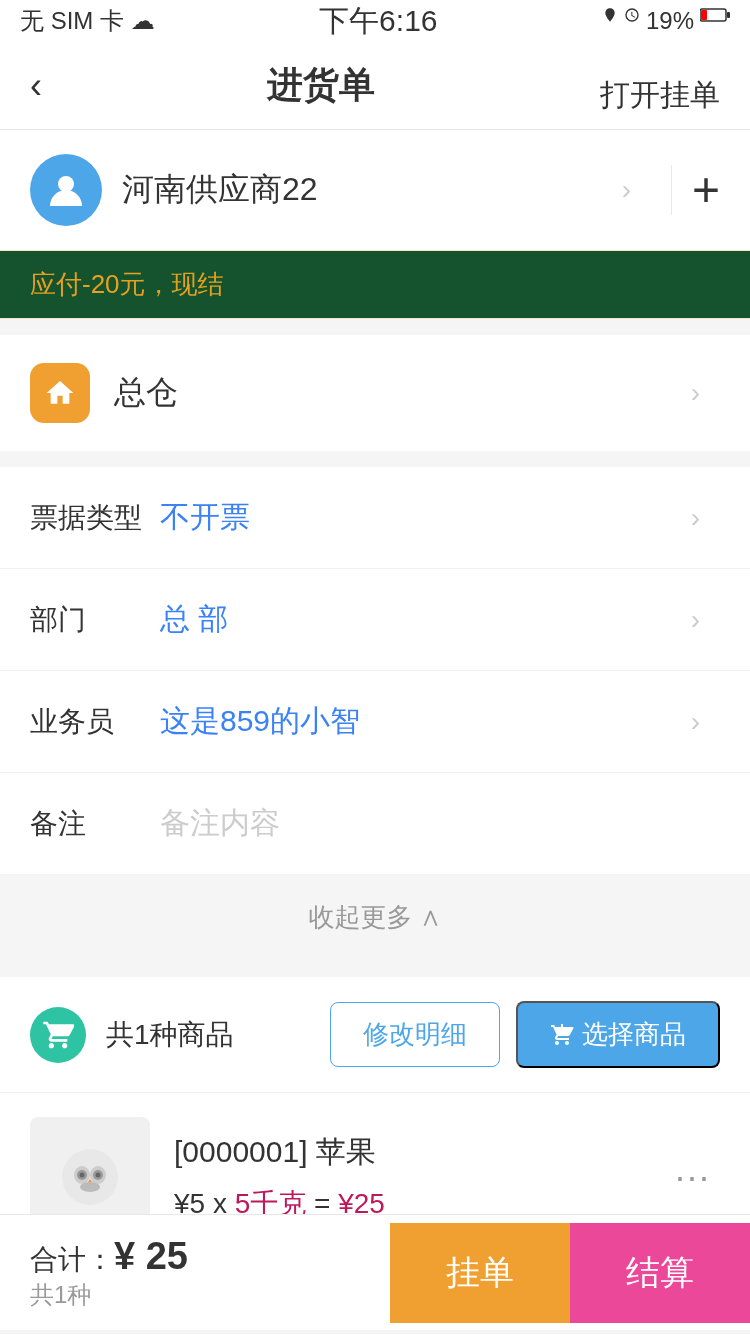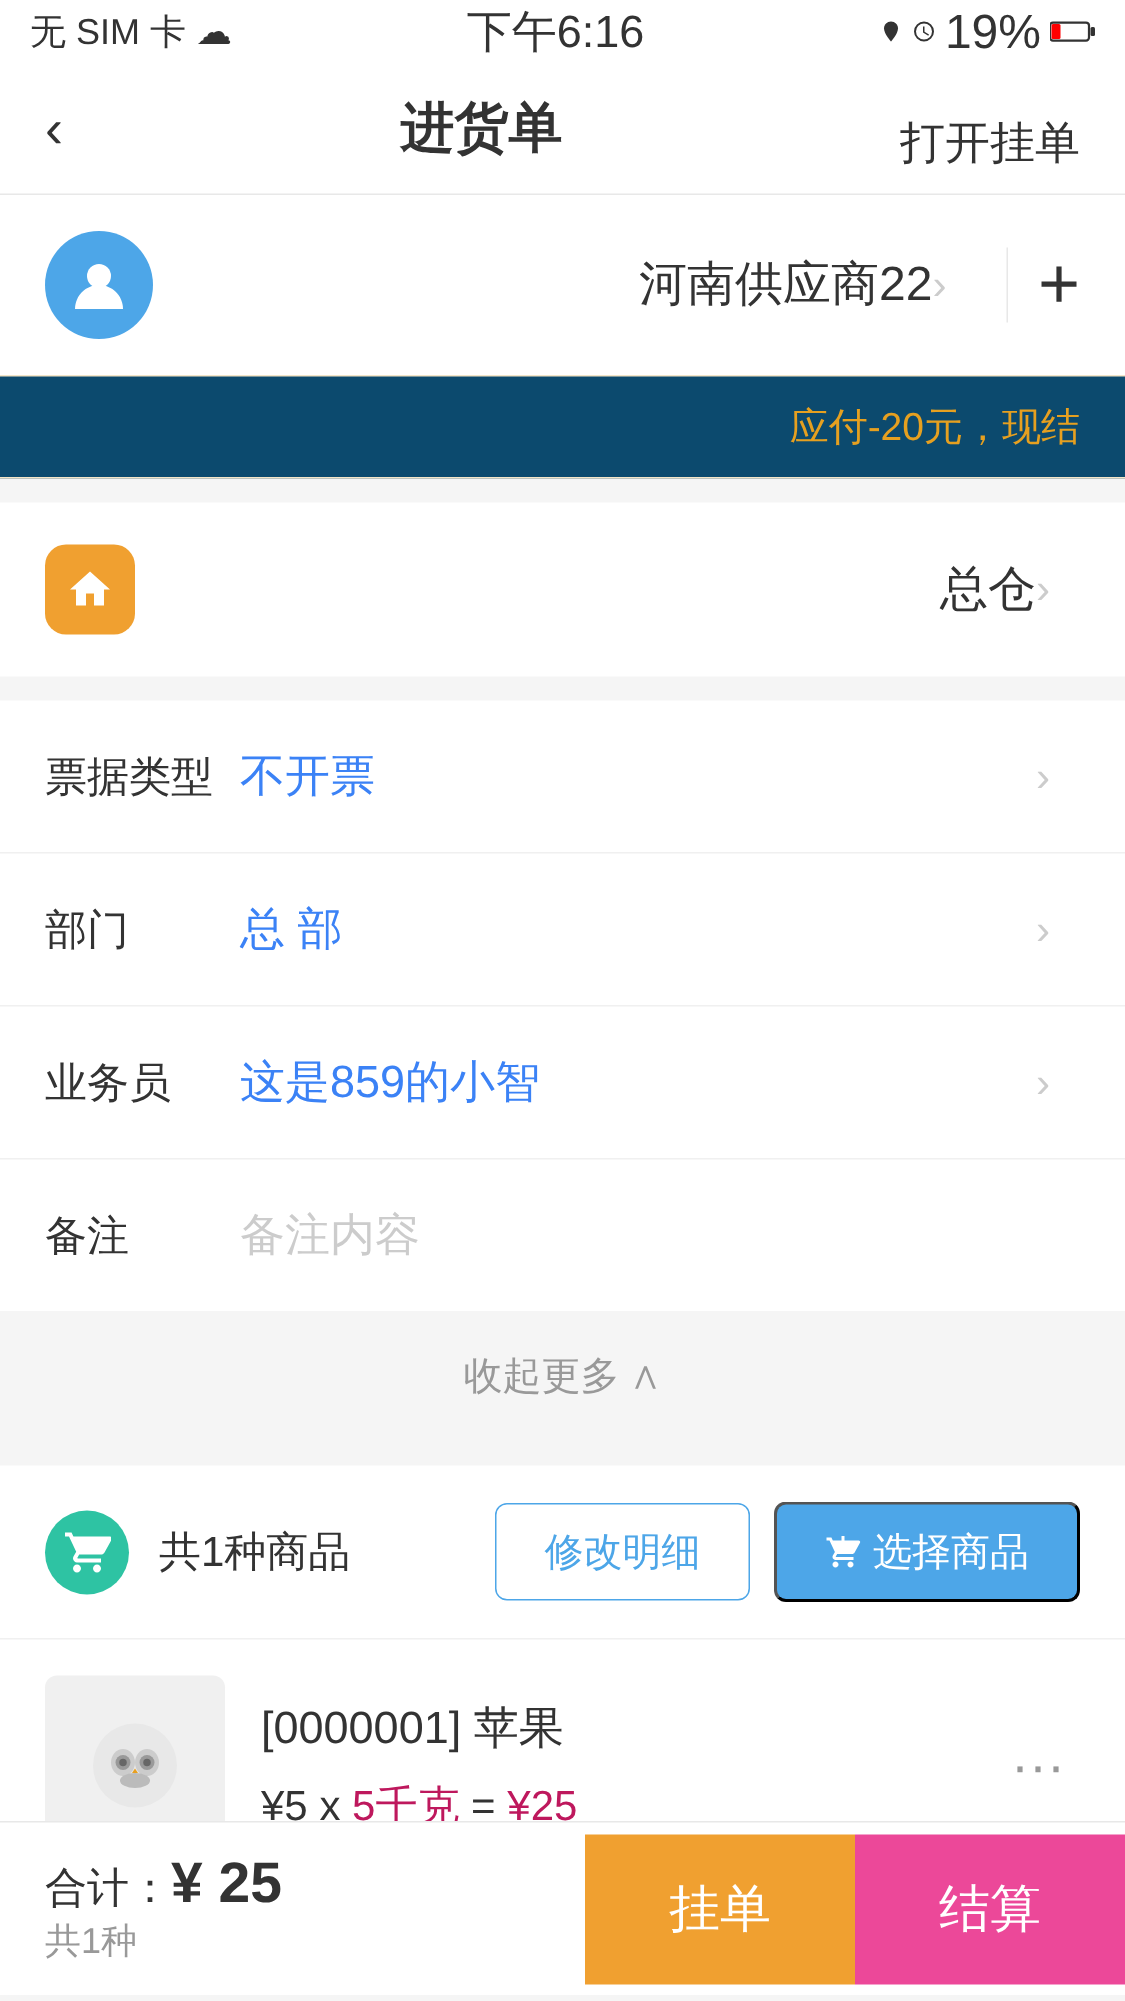--- a/index.html
+++ b/index.html
@@ -19,21 +19,21 @@
       height: 42px;
       display: flex;
       align-items: center;
       justify-content: space-between;
       padding: 0 20px;
       font-size: 24px;
       color: #333;
     }
     .status-bar .left { display: flex; align-items: center; gap: 8px; }
     .status-bar .center { font-size: 30px; font-weight: 500; }
-    .status-bar .right { display: flex; align-items: center; gap: 6px; font-size: 32px; }
+    .status-bar .right { display: flex; align-items: flex-start; gap: 6px; font-size: 24px; }
 
     
     .nav-bar {
       background: #fff;
       height: 88px;
       display: flex;
       align-items: center;
       justify-content: space-between;
       padding: 0 30px;
       border-bottom: 1px solid #e8e8e8;
@@ -57,21 +57,20 @@
 
     
     .content {
       background: #f5f5f5;
     }
 
     
     .card {
       background: #fff;
       margin-bottom: 16px;
-      text-align: right;
     }
 
     
     .supplier-section {
       background: #fff;
       margin-bottom: 0;
     }
     .supplier-row {
       display: flex;
       align-items: center;
@@ -109,21 +108,21 @@
     }
     .divider-v {
       width: 1px;
       height: 50px;
       background: #e8e8e8;
       margin: 0 20px;
     }
 
     
     .warning-banner {
-      background: #0c4a6e;
+      background: #14532d;
       padding: 16px 30px;
       border-top: 1px solid #f5e6c8;
       border-bottom: 1px solid #f5e6c8;
     }
     .warning-text {
       font-size: 26px;
       color: #e6a020;
     }
 
     
@@ -185,21 +184,20 @@
 
     
     .collapse-row {
       background: #f5f5f5;
       text-align: center;
       padding: 26px;
       font-size: 26px;
       color: #999;
       cursor: pointer;
       margin-top: 0;
-      font-family: Liberation Serif, serif;
     }
 
     
     .products-section {
       background: #fff;
       margin-top: 16px;
     }
     .products-header {
       display: flex;
       align-items: center;

